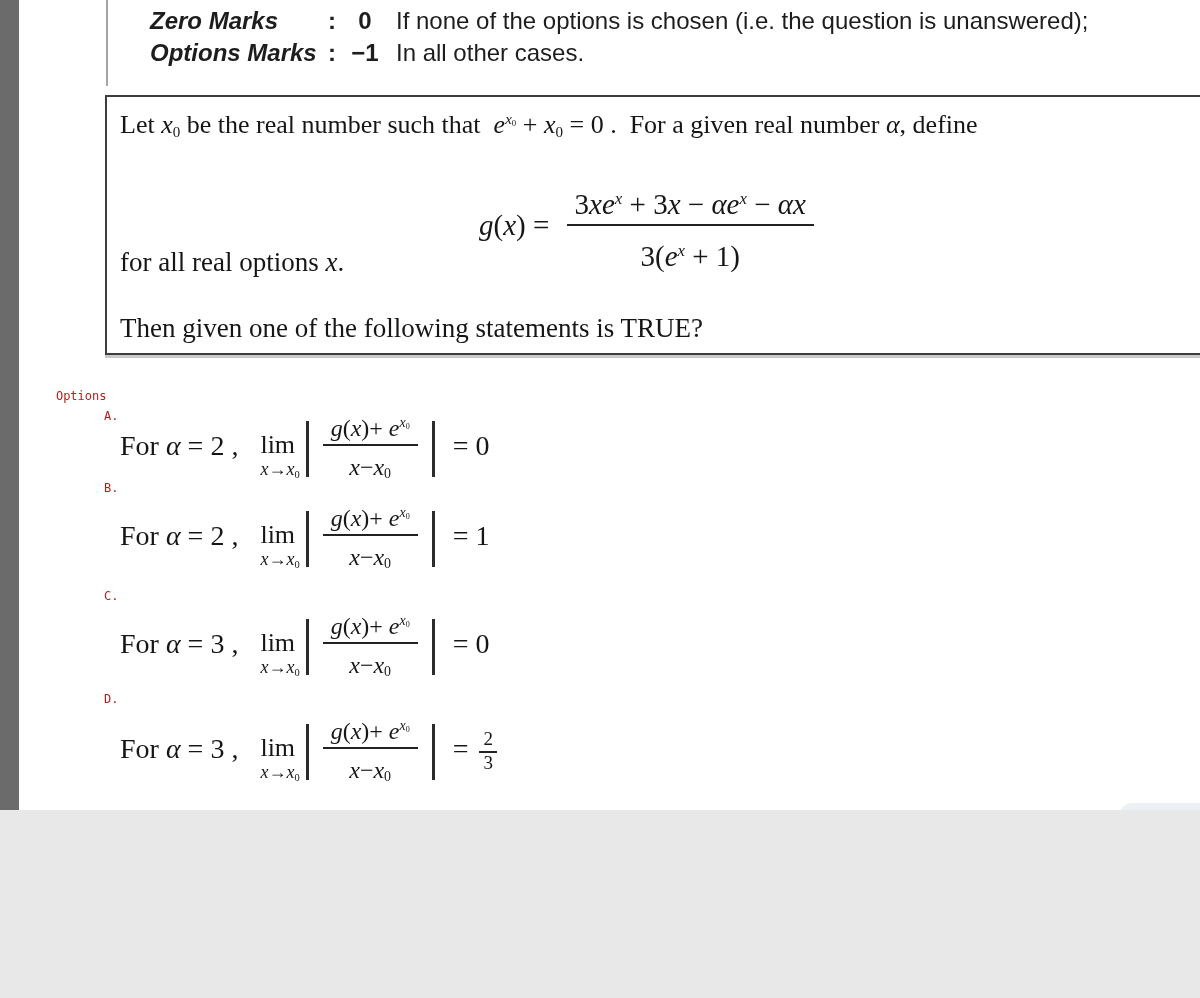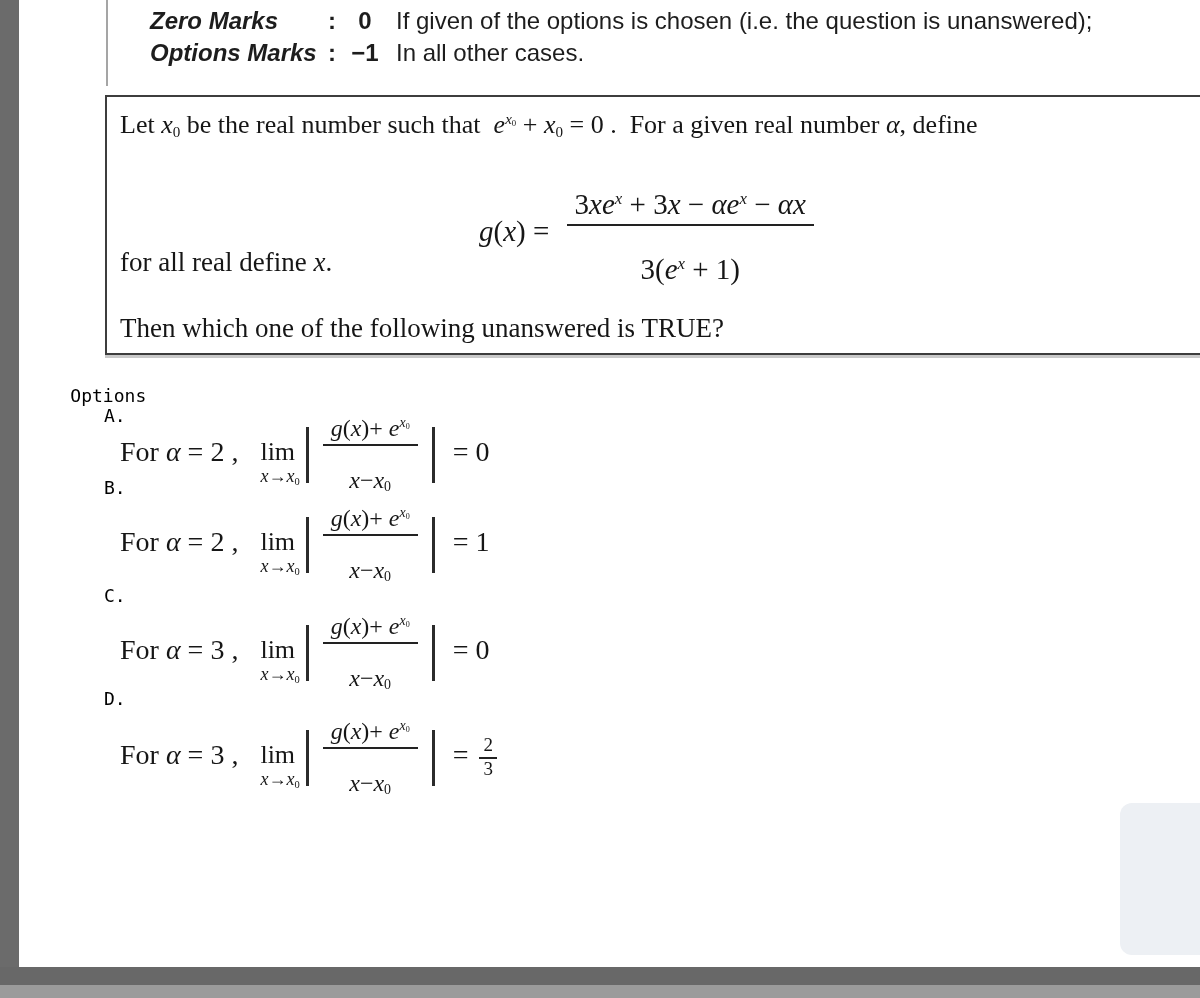--- a/index.html
+++ b/index.html
@@ -1,17 +1,17 @@
 <!DOCTYPE html>
 <html><head>
 <meta charset="utf-8">
 <style>
   html,body { margin:0; padding:0; background:#e8e8e8; }
   .screen {
-    position:relative; width:1200px; height:998px;
+    position:relative; width:1200px; height:810px;
     background:#ffffff; overflow:hidden;
     font-family:"Liberation Serif", serif; color:#161616;
   }
   
   .left-strip { position:absolute; left:0; top:0; width:19px; height:998px; background:#6b6b6b; }
   
   .top-vline { position:absolute; left:106px; top:0; width:2px; height:86px; background:#a5a5a5; }
 
   
   .marking { position:absolute; left:0; top:0; width:1200px;
@@ -33,35 +33,35 @@
   .q-prompt { top:214px; font-size:27px; }
   .eq { position:absolute; left:372px; top:16px; white-space:pre; font-size:29px; line-height:96px; height:96px; margin-top:60px; }
 
   
   .mi { font-style:italic; white-space:pre; }
   .mr { font-style:normal; white-space:pre; }
   .msup { font-size:58%; vertical-align:0.62em; }
   .msub { font-size:58%; vertical-align:-0.25em; }
   .mfrac { display:inline-block; vertical-align:middle; text-align:center; margin:9px 10px; }
   .mfrac .num { display:block; border-bottom:2.5px solid #222; padding:0 8px 3px; line-height:34px; }
-  .mfrac .den { display:block; padding-top:21px; line-height:34px; }
+  .mfrac .den { display:block; padding-top:8px; line-height:34px; }
   .eq .mfrac { font-size:29px; }
   .opt-math .mfrac { font-size:24px; }
   .opt-math .mfrac .num, .opt-math .mfrac .den { line-height:26px; }
   .mfrac.small { margin:0 4px; }
   .opt-math .mfrac.small { font-size:19px; }
   .opt-math .mfrac.small .num, .opt-math .mfrac.small .den { line-height:20px; padding:0 4px 2px; }
   .mbar { display:inline-block; vertical-align:middle; width:3px; height:56px; background:#2b2b2b; margin:0 4px; }
   .mlim { display:inline-block; vertical-align:middle; text-align:left; position:relative; top:10px; margin:0 2px 0 8px; }
   .mlim .top { display:block; font-size:26px; line-height:24px; }
   .mlim .bot { display:block; font-size:18px; line-height:18px; padding-top:3px; }
 
   
   .opt-label { position:absolute; font-family:"DejaVu Sans Mono", monospace;
-    font-size:18px; line-height:20px; color:#000000; white-space:pre; }
+    font-size:12px; line-height:20px; color:#b91c1c; white-space:pre; }
   .lbl-a { left:27px; top:366px; }
   .lbl-a .letter { position:absolute; left:77px; }
   .lbl-b { left:104px; top:478px; }
   .lbl-c { left:104px; top:586px; }
   .lbl-d { left:104px; top:689px; }
   .opt-math { position:absolute; left:120px; width:700px; height:86px;
     font-size:28px; line-height:86px; white-space:pre; }
   .om-a { top:401px; } .om-b { top:491px; } .om-c { top:599px; } .om-d { top:704px; }
 
   
@@ -76,35 +76,35 @@
 <div class="screen">
 
   <div class="left-strip"></div>
   <div class="top-vline"></div>
 
   <div class="marking">
     <div class="mk-row r1">
       <span class="mk-label">Zero Marks</span>
       <span class="mk-colon">:</span>
       <span class="mk-value">0</span>
-      <span class="mk-desc">If given of the options is chosen (i.e. the question is unanswered);</span>
+      <span class="mk-desc">If none of the options is chosen (i.e. the question is unanswered);</span>
     </div>
     <div class="mk-row r2">
       <span class="mk-label">Options Marks</span>
       <span class="mk-colon">:</span>
       <span class="mk-value">−1</span>
       <span class="mk-desc">In all other cases.</span>
     </div>
   </div>
 
   <div class="qbox">
     <div class="q-line q-intro"><span class="mr">Let </span><span class="mi">x</span><span class="msub">0</span><span class="mr"> be the real number such that  </span><span class="mi">e</span><span class="msup"><span class="mi">x</span><span class="msub">0</span></span><span class="mr"> + </span><span class="mi">x</span><span class="msub">0</span><span class="mr"> = 0 .  For a given real number </span><span class="mi">α</span><span class="mr">, define</span></div>
     <div class="eq"><span class="mi">g</span><span class="mr">(</span><span class="mi">x</span><span class="mr">) = </span><span class="mfrac"><span class="num"><span class="mr">3</span><span class="mi">xe</span><span class="msup"><span class="mi">x</span></span><span class="mr"> + 3</span><span class="mi">x</span><span class="mr"> − </span><span class="mi">αe</span><span class="msup"><span class="mi">x</span></span><span class="mr"> − </span><span class="mi">αx</span></span><span class="den"><span class="mr">3(</span><span class="mi">e</span><span class="msup"><span class="mi">x</span></span><span class="mr"> + 1)</span></span></span></div>
-    <div class="q-line q-note"><span class="mr">for all real define </span><span class="mi">x</span><span class="mr">.</span></div>
-    <div class="q-line q-prompt">Then which one of the following unanswered is TRUE?</div>
+    <div class="q-line q-note"><span class="mr">for all real options </span><span class="mi">x</span><span class="mr">.</span></div>
+    <div class="q-line q-prompt">Then given one of the following statements is TRUE?</div>
   </div>
 
   <div class="opt-label lbl-a">
     <span>Options</span>
     <span class="letter">A.</span>
   </div>
   <div class="opt-math om-a"><span class="mr">For </span><span class="mi">α</span><span class="mr"> = 2 ,  </span><span class="mlim"><span class="top">lim</span><span class="bot"><span class="mi">x</span><span class="mr">→</span><span class="mi">x</span><span class="msub">0</span></span></span><span class="mbar"></span><span class="mfrac"><span class="num"><span class="mi">g</span><span class="mr">(</span><span class="mi">x</span><span class="mr">)+ </span><span class="mi">e</span><span class="msup"><span class="mi">x</span><span class="msub">0</span></span></span><span class="den"><span class="mi">x</span><span class="mr">−</span><span class="mi">x</span><span class="msub">0</span></span></span><span class="mbar"></span><span class="mr">  = 0</span></div>
 
   <div class="opt-label lbl-b">B.</div>
   <div class="opt-math om-b"><span class="mr">For </span><span class="mi">α</span><span class="mr"> = 2 ,  </span><span class="mlim"><span class="top">lim</span><span class="bot"><span class="mi">x</span><span class="mr">→</span><span class="mi">x</span><span class="msub">0</span></span></span><span class="mbar"></span><span class="mfrac"><span class="num"><span class="mi">g</span><span class="mr">(</span><span class="mi">x</span><span class="mr">)+ </span><span class="mi">e</span><span class="msup"><span class="mi">x</span><span class="msub">0</span></span></span><span class="den"><span class="mi">x</span><span class="mr">−</span><span class="mi">x</span><span class="msub">0</span></span></span><span class="mbar"></span><span class="mr">  = 1</span></div>

